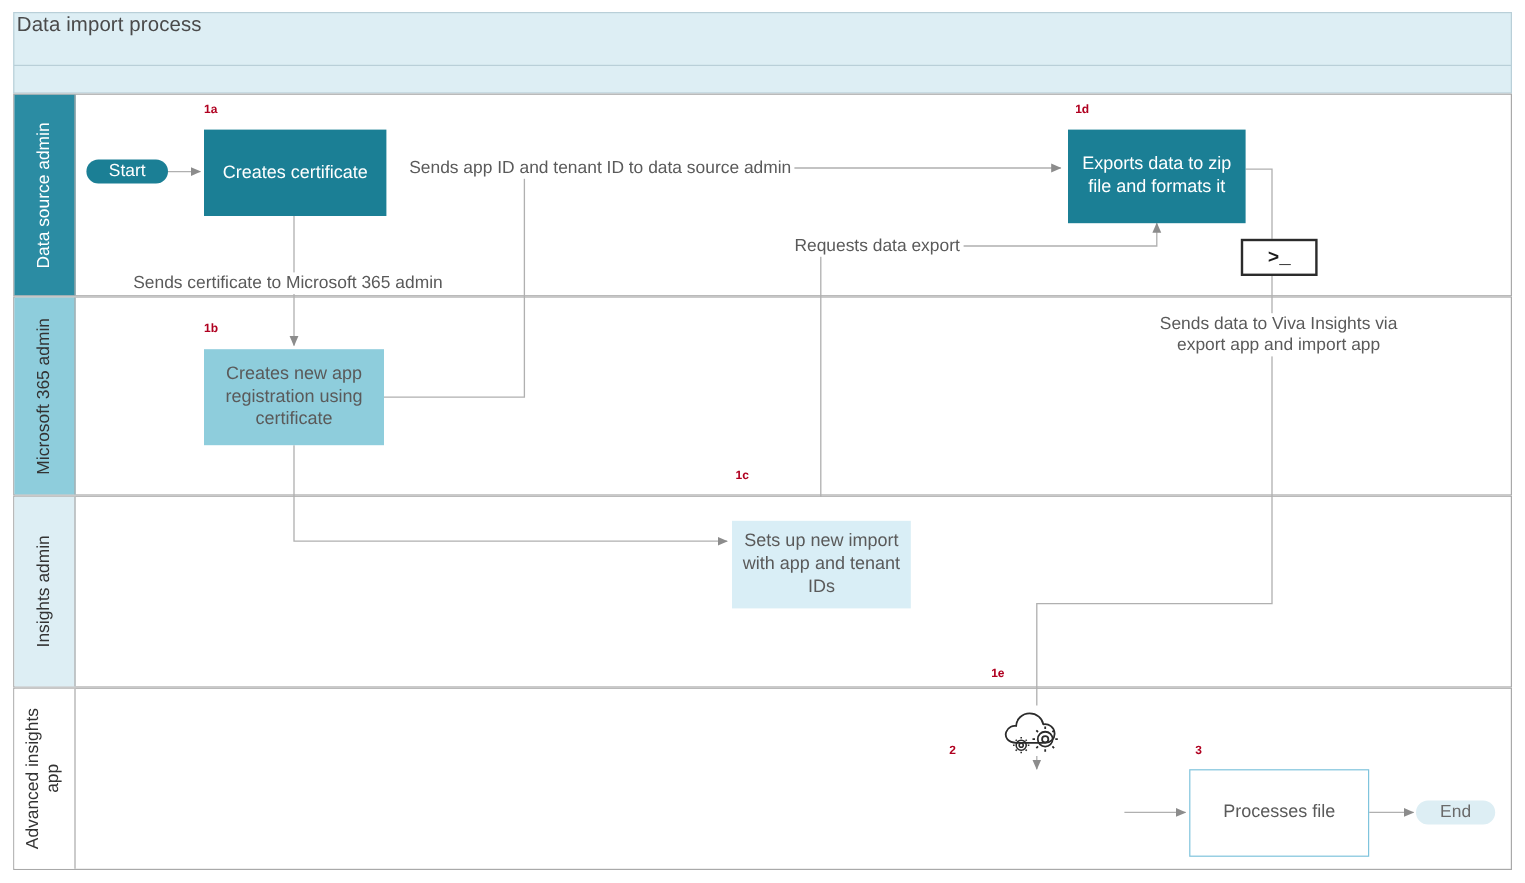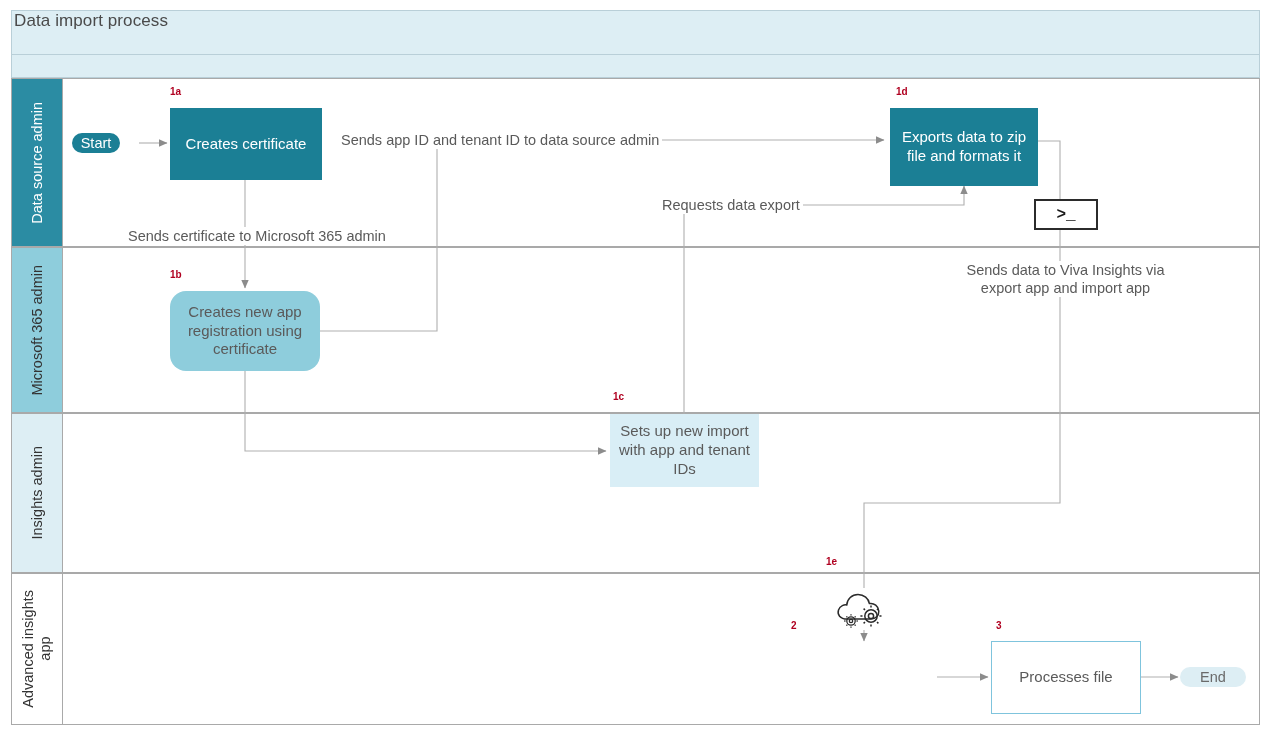--- a/index.html
+++ b/index.html
@@ -200,30 +200,30 @@
       <path d="M1038,141 L1060,141 L1060,503 L864,503 L864,588"></path>
 
       <path d="M864,630 L864,641" marker-end="url(#arw)"></path>
 
       <path d="M937,677 L988,677" marker-end="url(#arw)"></path>
 
       <path d="M1140,677 L1178,677" marker-end="url(#arw)"></path>
     </g>
   </svg>
 
-  <div class="pill start" style="left:72px;top:133px;width:48px;height:20px;">Start</div>
+  <div class="pill start" style="left:72px;top:133px;width:68px;height:20px;">Start</div>
 
   <div class="step-num" style="left:170px;top:86px;">1a</div>
   <div class="node dark" style="left:170px;top:108px;width:152px;height:72px;">Creates certificate</div>
 
   <div class="step-num" style="left:170px;top:269px;">1b</div>
-  <div class="node mid" style="left:170px;top:291px;width:150px;height:80px;border-radius:16px;">Creates new app registration using certificate</div>
+  <div class="node mid" style="left:170px;top:291px;width:150px;height:80px;">Creates new app registration using certificate</div>
 
   <div class="step-num" style="left:613px;top:391px;">1c</div>
-  <div class="node light" style="left:610px;top:414px;width:149px;height:73px;">Sets up new import with app and tenant IDs</div>
+  <div class="node light" style="left:610px;top:434px;width:149px;height:73px;">Sets up new import with app and tenant IDs</div>
 
   <div class="step-num" style="left:896px;top:86px;">1d</div>
   <div class="node dark" style="left:890px;top:108px;width:148px;height:78px;">Exports data to zip file and formats it</div>
 
   <div class="term-icon" style="left:1034px;top:199px;width:64px;height:31px;">&gt;_</div>
 
   <div class="step-num" style="left:826px;top:556px;">1e</div>
   <div class="cloud-icon" style="left:833px;top:589px;width:62px;height:46px;">
     <svg width="62" height="46" viewBox="0 0 62 46" xmlns="http://www.w3.org/2000/svg">
       <path d="M14,30 C7,30 4,25.5 5.5,21 C7,16.6 11.5,15.4 13.8,16 C14,10 19,5.5 25,5.5 C31,5.5 35.6,9.6 36.4,14.6 C41,13.8 45.5,17 45.8,22 C46.1,26.8 42.4,30 38,30 Z" fill="none" stroke="#2b2b2b" stroke-width="1.5" stroke-linejoin="round"></path>
@@ -242,21 +242,21 @@
 
   <div class="step-num" style="left:791px;top:620px;">2</div>
 
   <div class="step-num" style="left:996px;top:620px;">3</div>
   <div class="node outline" style="left:991px;top:641px;width:150px;height:73px;">Processes file</div>
 
   <div class="pill end" style="left:1180px;top:667px;width:66px;height:20px;">End</div>
 
   <div class="edge-label" style="left:338px;top:131px;">Sends app ID and tenant ID to data source admin</div>
 
-  <div class="edge-label" style="left:108px;top:227px;margin-left:17px;">Sends certificate to Microsoft 365 admin</div>
+  <div class="edge-label" style="left:108px;top:227px;">Sends certificate to Microsoft 365 admin</div>
 
   <div class="edge-label" style="left:659px;top:196px;">Requests data export</div>
 
   <div class="edge-label" style="left:955px;top:261px;width:215px;">Sends data to Viva Insights via
 export app and import app</div>
 
 
 </div>
 
 </body></html>

